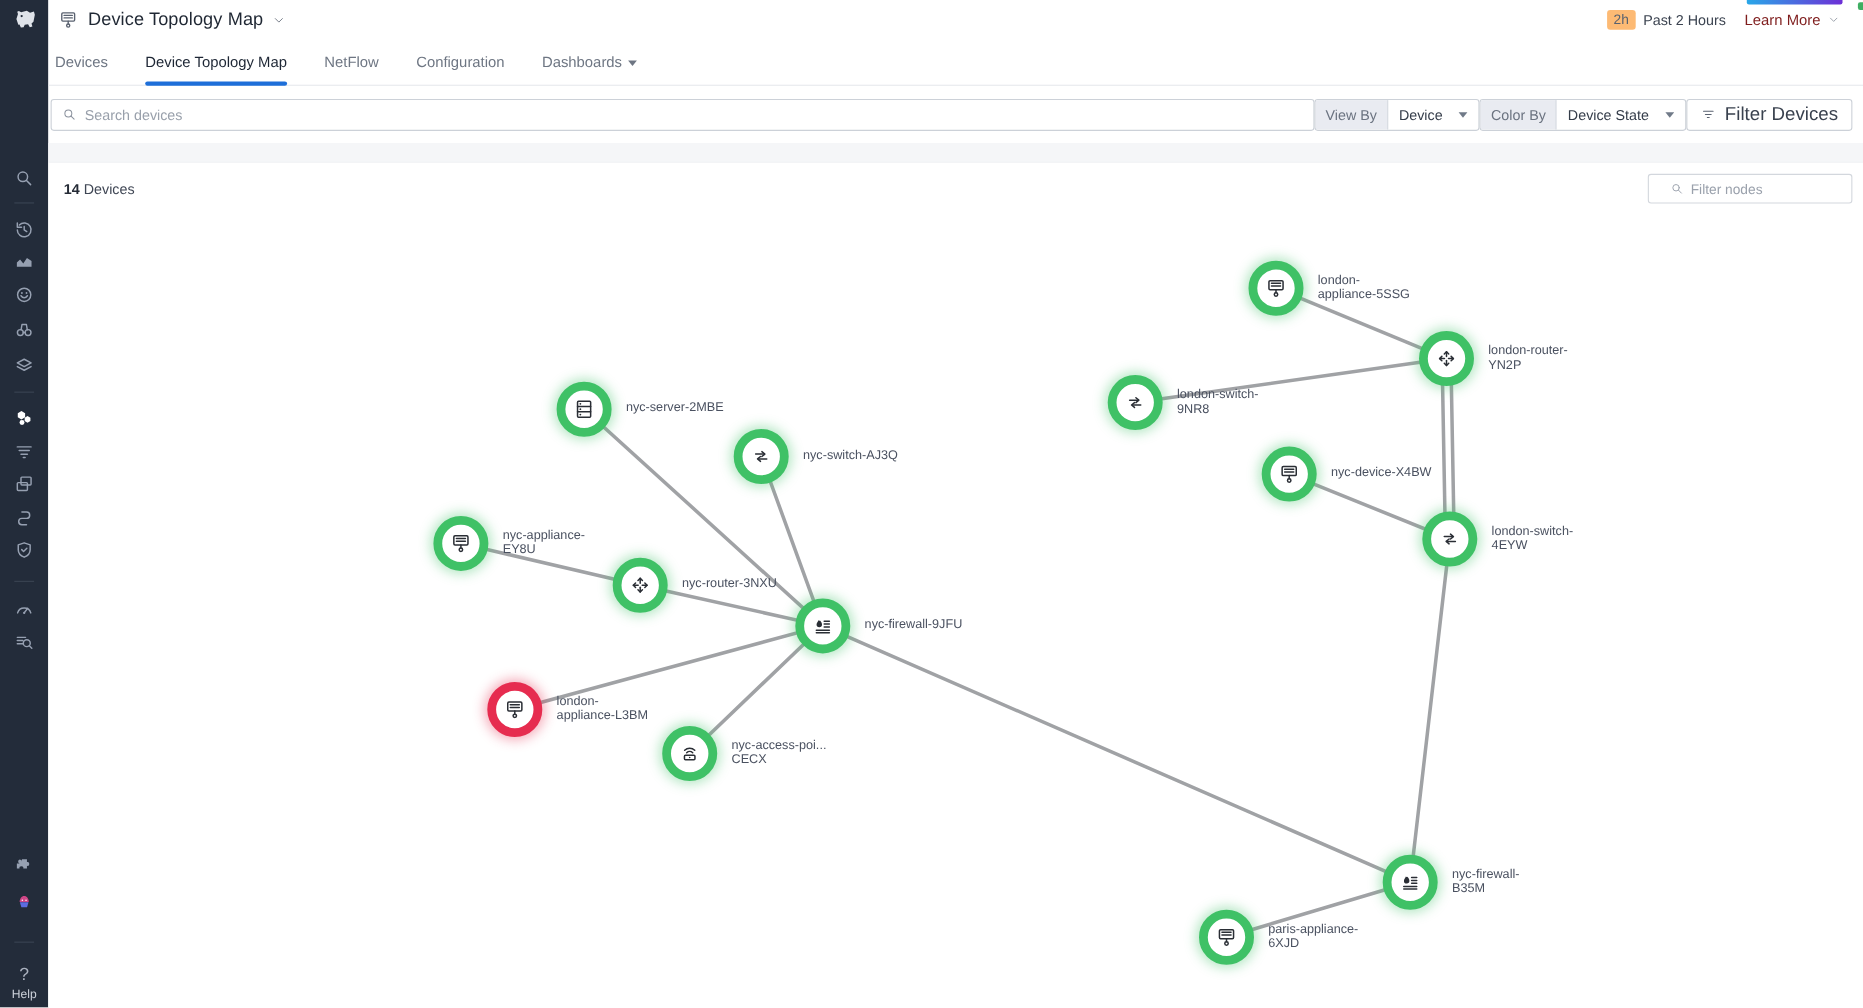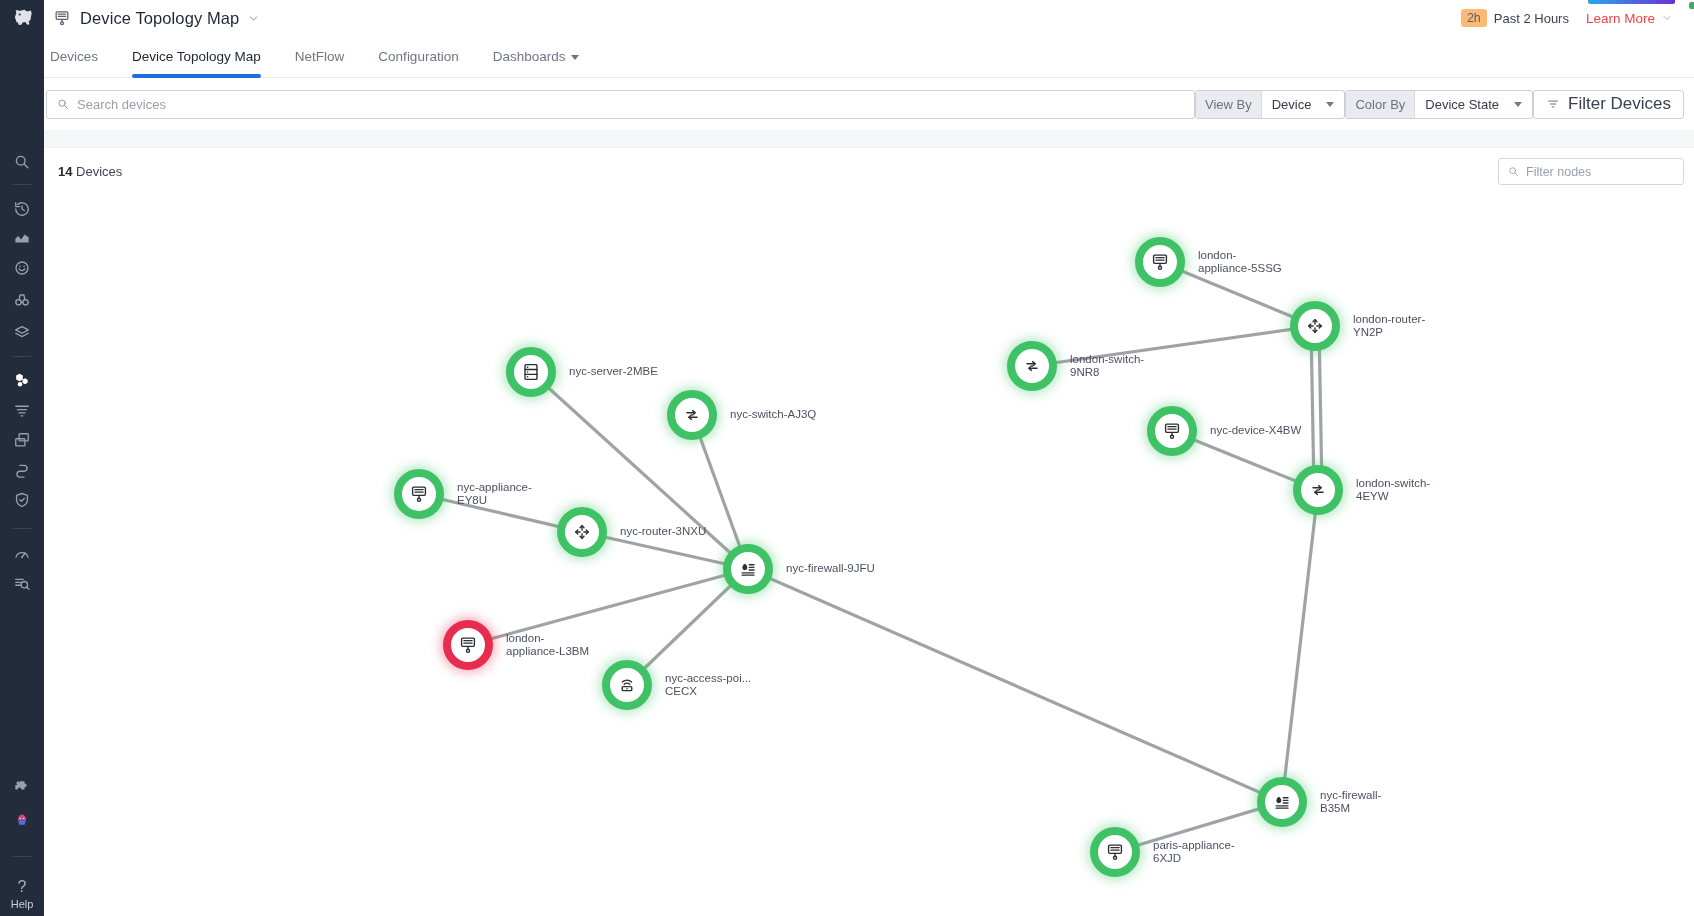--- a/index.html
+++ b/index.html
@@ -22,21 +22,21 @@
   
   .main { position:relative; flex:1; height:100%; background:#fff; }
 
   .header-row { position:relative; height:36px; display:flex; align-items:center; padding:0 22px 0 8px; }
   .title-ic { width:20px; height:20px; color:#5a6270; margin-right:8px; }
   .page-title { font-size:16.5px; font-weight:500; color:#1f2733; letter-spacing:.1px; }
   .title-caret { width:11px; height:11px; color:#5a6270; margin-left:9px; cursor:pointer; }
   .header-right { margin-left:auto; display:flex; align-items:center; }
   .time-badge { background:#fdba74; color:#59626f; font-size:12.5px; padding:2px 6px; border-radius:3px; cursor:pointer; }
   .time-label { font-size:13px; color:#3b4350; margin-left:7px; cursor:pointer; }
-  .learn-more { display:flex; align-items:center; gap:7px; margin-left:17px; font-size:13.5px; color:#ef4444; cursor:pointer; }
+  .learn-more { display:flex; align-items:center; gap:7px; margin-left:17px; font-size:13.5px; color:#7f1d1d; cursor:pointer; }
   .lm-caret { width:10px; height:10px; color:#7c8490; }
   .grad-bar { position:absolute; top:0; right:19px; width:87px; height:4px; border-radius:0 0 2px 2px;
               background:linear-gradient(90deg,#29a7e8,#6d2fd6); }
   .corner-dot { position:absolute; top:2px; right:0; width:5px; height:7px; background:#3fae62; border-radius:2px 0 0 2px; }
 
   .tabs-row { height:42px; display:flex; align-items:flex-end; gap:34px; padding-left:6px; border-bottom:1px solid #e7e9ed; }
   .tab { position:relative; font-size:13.5px; color:#6e7683; padding-bottom:13px; cursor:pointer; white-space:nowrap; display:flex; align-items:center; gap:6px; }
   .tab.active { color:#1d2634; }
   .tab.active::after { content:""; position:absolute; left:0; right:0; bottom:-1px; height:4px; background:#1e6fd9; border-radius:2px; }
   .tab-caret { width:0; height:0; border-left:4px solid transparent; border-right:4px solid transparent; border-top:5px solid #6e7683; margin-top:2px; }
@@ -52,21 +52,21 @@
   .sel-caret { width:0; height:0; border-left:4px solid transparent; border-right:4px solid transparent; border-top:5px solid #707a88; }
   .filter-btn { flex:none; height:29px; border:1px solid #ccd1d8; border-radius:3px; background:#fff; display:flex; align-items:center; gap:8px; padding:0 12px; font-size:17px; color:#39414e; cursor:pointer; }
   .filter-btn .fic { width:14px; height:14px; color:#5a6270; }
 
   .content-gap { height:18px; background:#f5f6f8; border-bottom:1px solid #eef0f3; }
 
   
   .map-panel { position:relative; height:768px; background:#fff; overflow:hidden; }
   .map-head-left { position:absolute; left:14px; top:16px; font-size:13px; color:#3f4654; }
   .map-head-left .count { font-weight:700; color:#252b36; }
-  .node-filter { position:absolute; top:10px; right:10px; width:186px; height:27px; border:1px solid #d3d7dd; border-radius:3px; background:#fff; display:flex; align-items:center; gap:6px; padding-left:8px; }
+  .node-filter { position:absolute; top:10px; right:10px; width:186px; height:27px; border:1px solid #d3d7dd; border-radius:3px; background:#fff; display:flex; align-items:center; gap:6px; padding-left:19px; }
   .node-filter .mag { width:13px; height:13px; color:#9aa1ac; flex:none; }
   .node-filter input { border:none; outline:none; flex:1; min-width:0; font-size:12.5px; font-family:inherit; color:#343c49; background:transparent; }
   .node-filter input::placeholder { color:#9aa1ac; }
 
   #edges { position:absolute; left:0; top:0; pointer-events:none; }
   .node { position:absolute; width:50px; height:50px; border-radius:50%; background:#fff; display:flex; align-items:center; justify-content:center; cursor:pointer; }
   .node.ok    { border:8px solid #3fc166; box-shadow:0 0 11px 3px rgba(63,193,102,.38); }
   .node.alert { border:8px solid #e62c4f; box-shadow:0 0 11px 3px rgba(230,44,79,.38); }
   .node .nic { width:22px; height:22px; color:#2a2e35; }
   .node-label { position:absolute; font-size:11.5px; line-height:13.5px; color:#4a5160; white-space:nowrap; pointer-events:none; }

